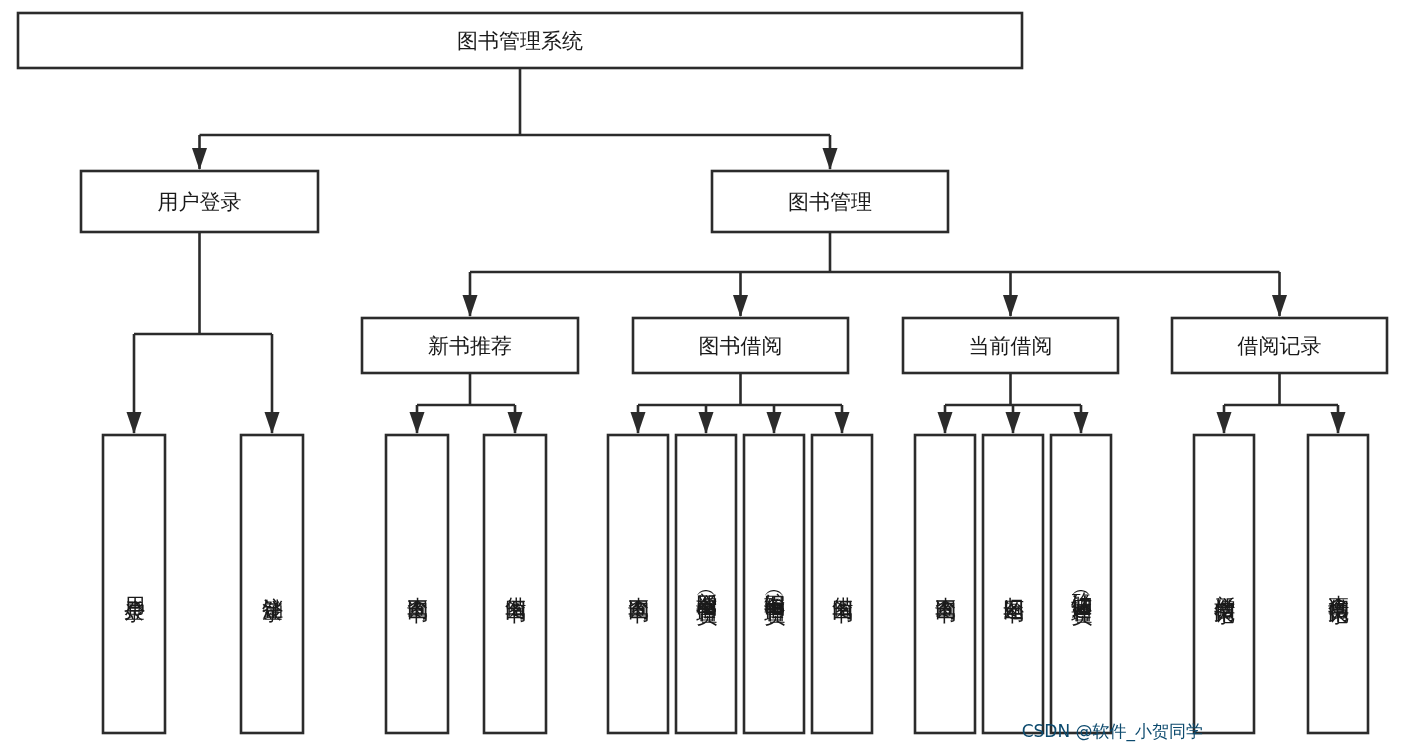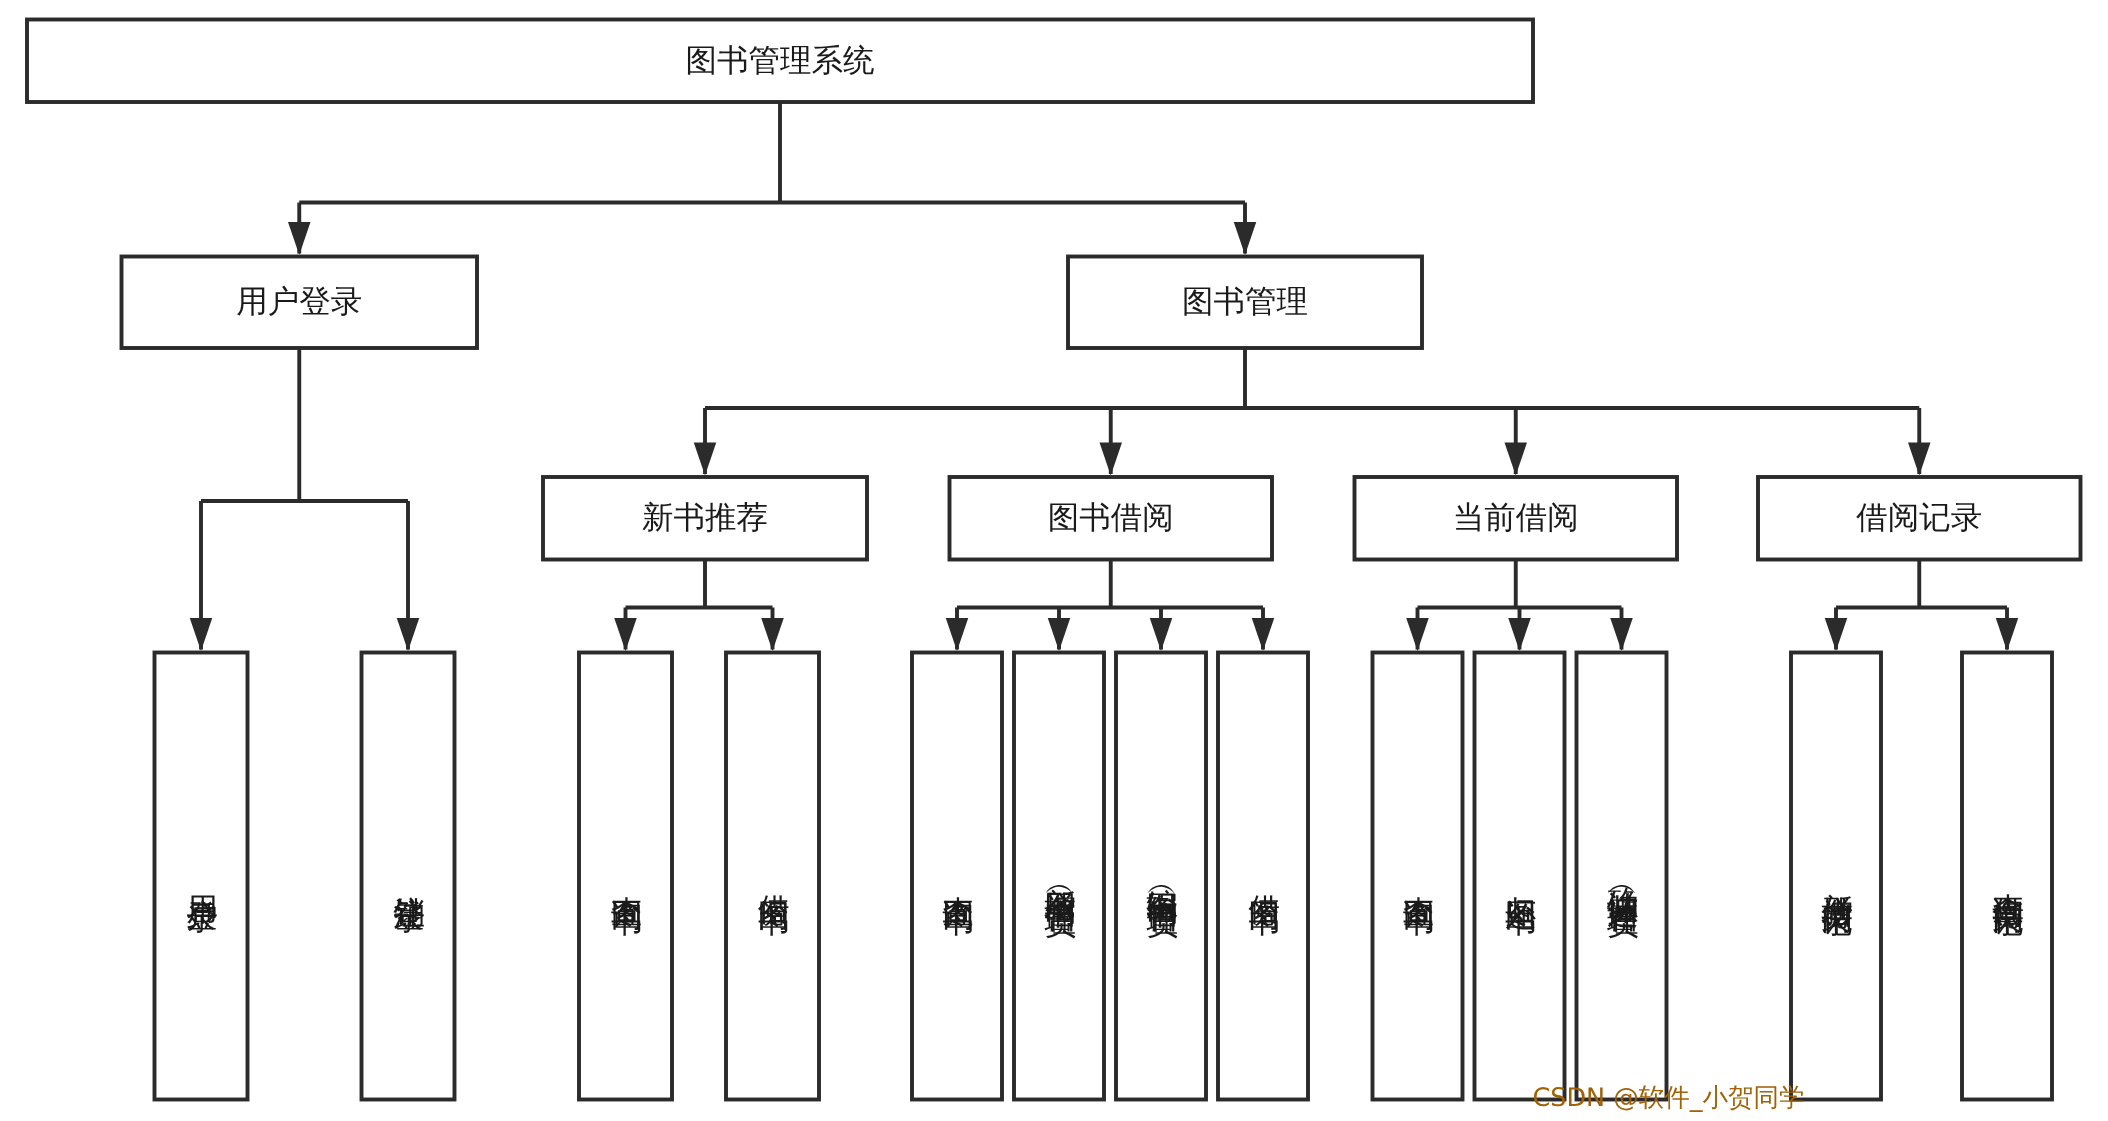--- a/index.html
+++ b/index.html
@@ -65,21 +65,21 @@
     letter-spacing: 2px;
     color: #1a1a1a;
     white-space: nowrap;
   }
   .watermark {
     position: absolute;
     right: 8px;
     bottom: 4px;
     font-family: "DejaVu Sans", "Liberation Sans", sans-serif;
     font-size: 17px;
-    color: #a16207;
+    color: #0c4a6e;
     white-space: nowrap;
     user-select: none;
     text-align: center;
   }
 </style>
 </head>
 <body>
 
 <div id="diagram-root">
   <svg class="canvas" viewBox="0 0 1405 747">

